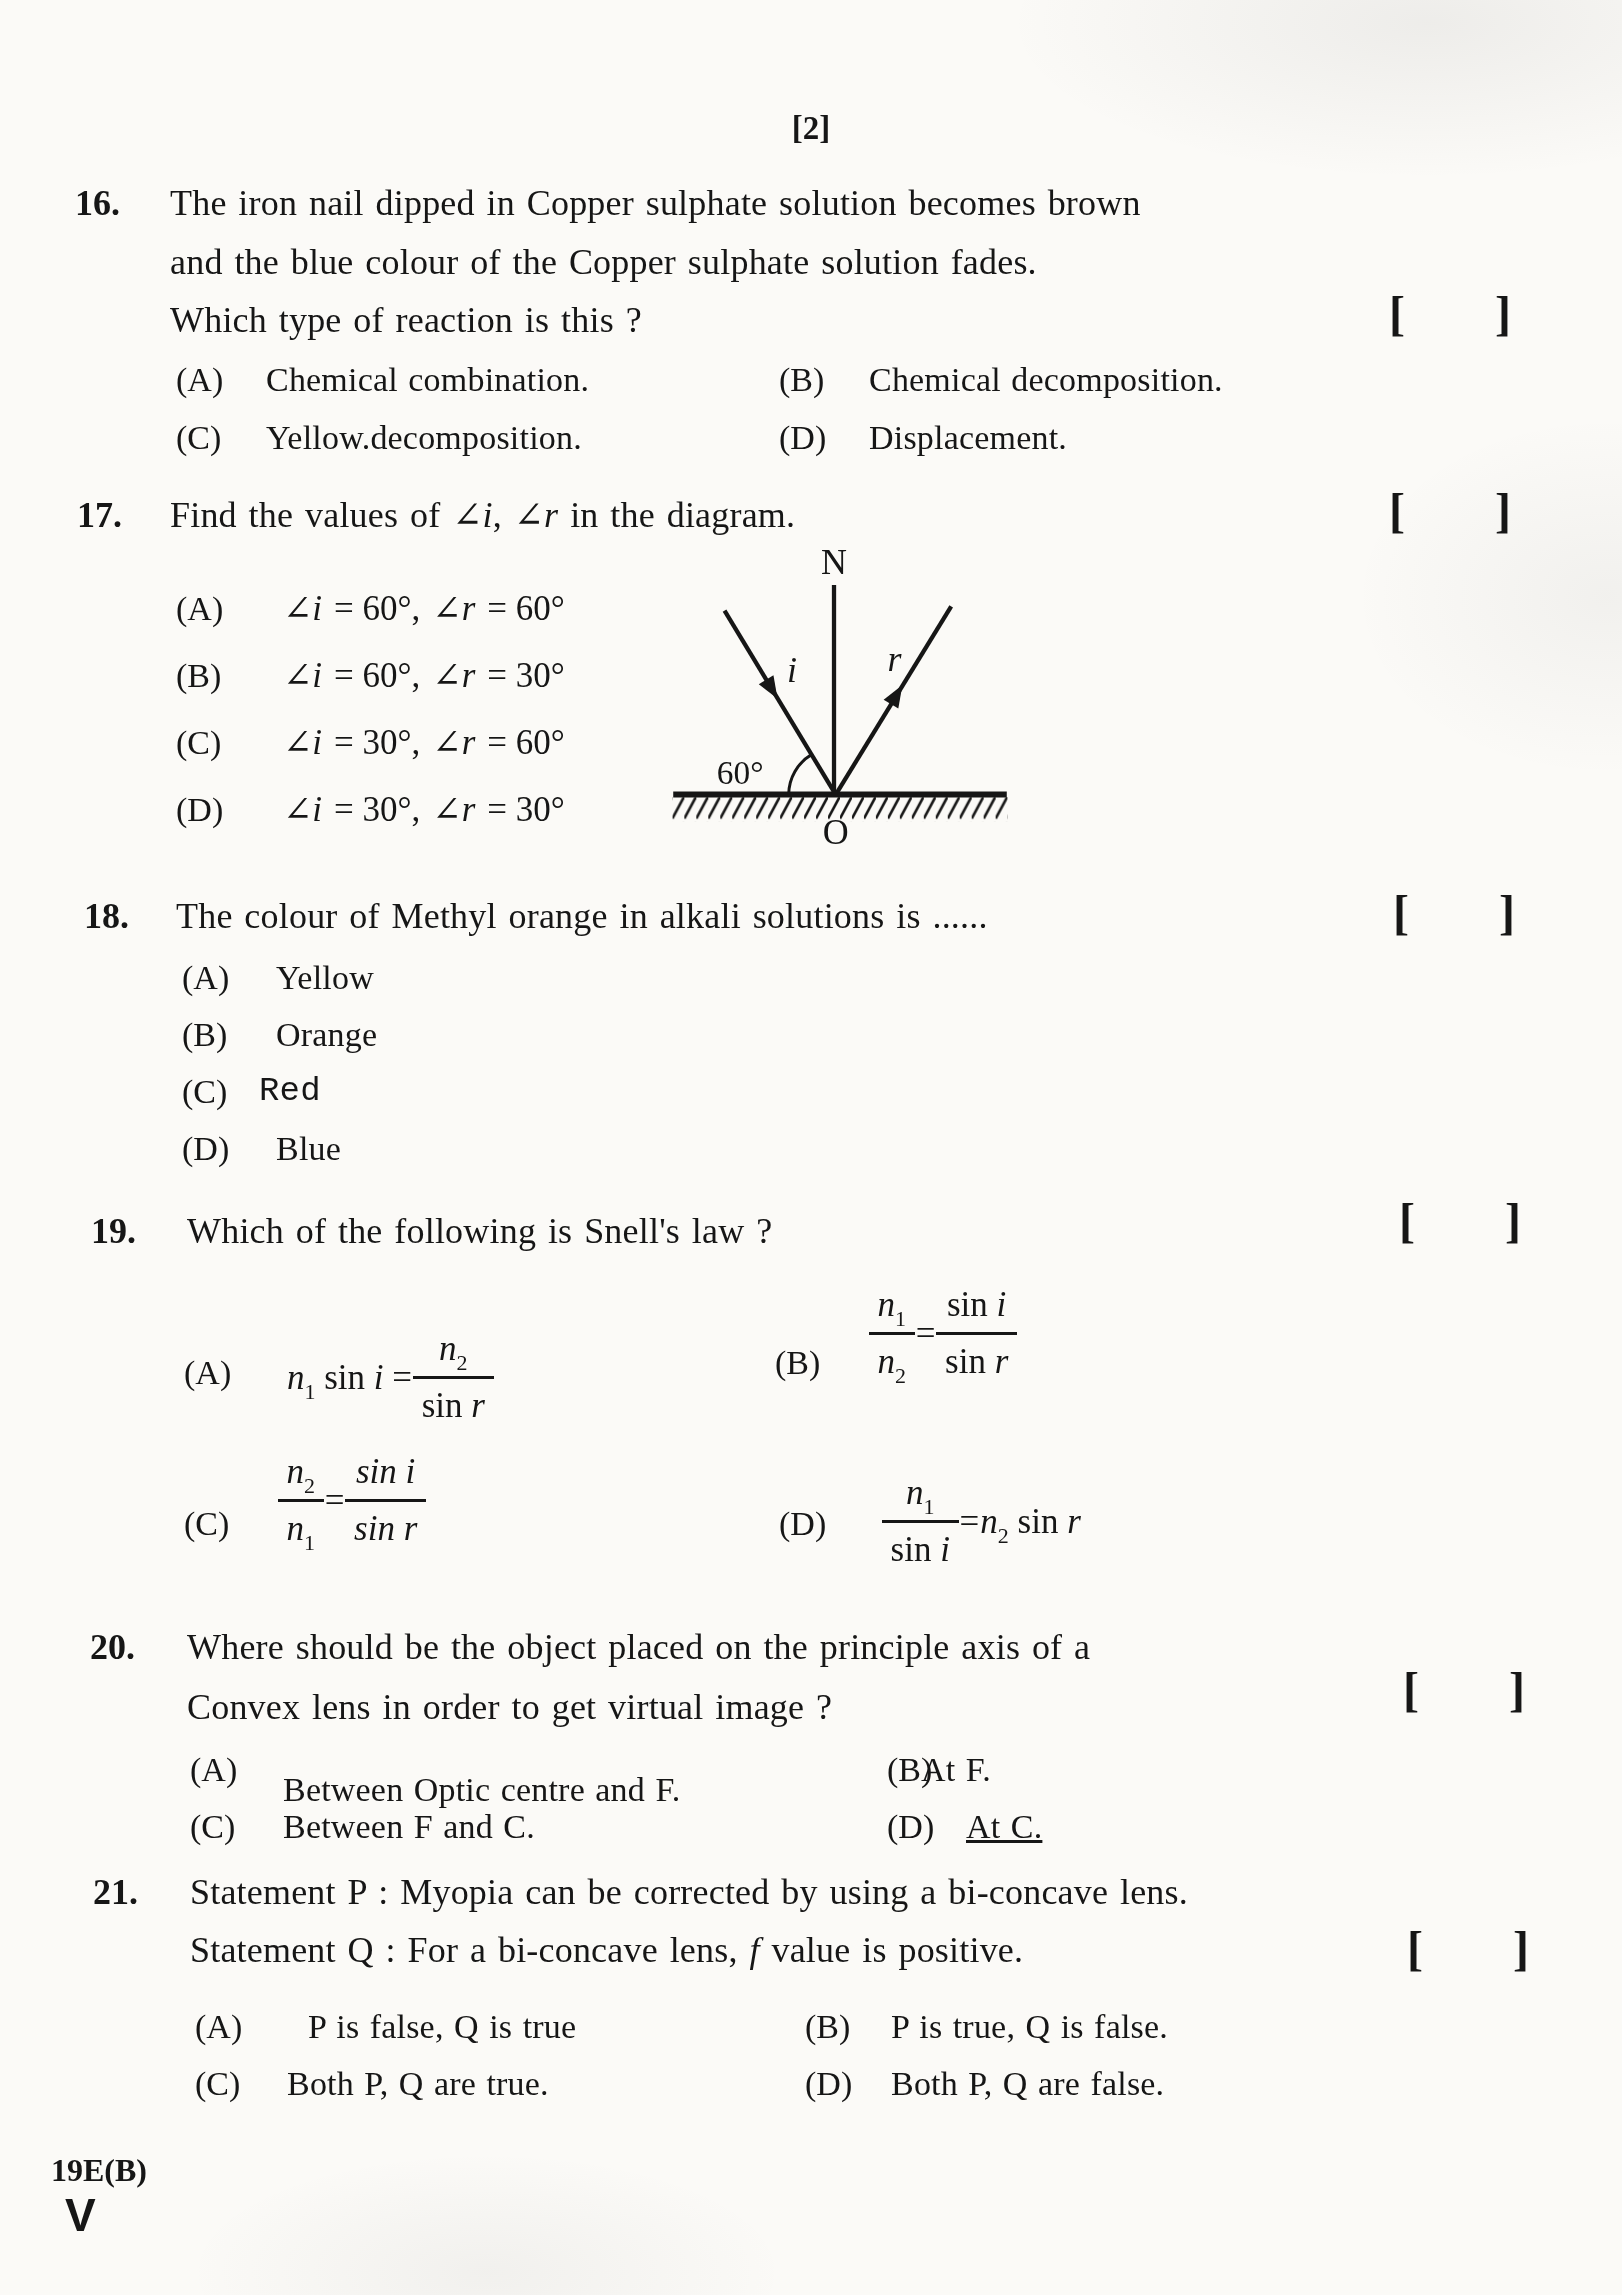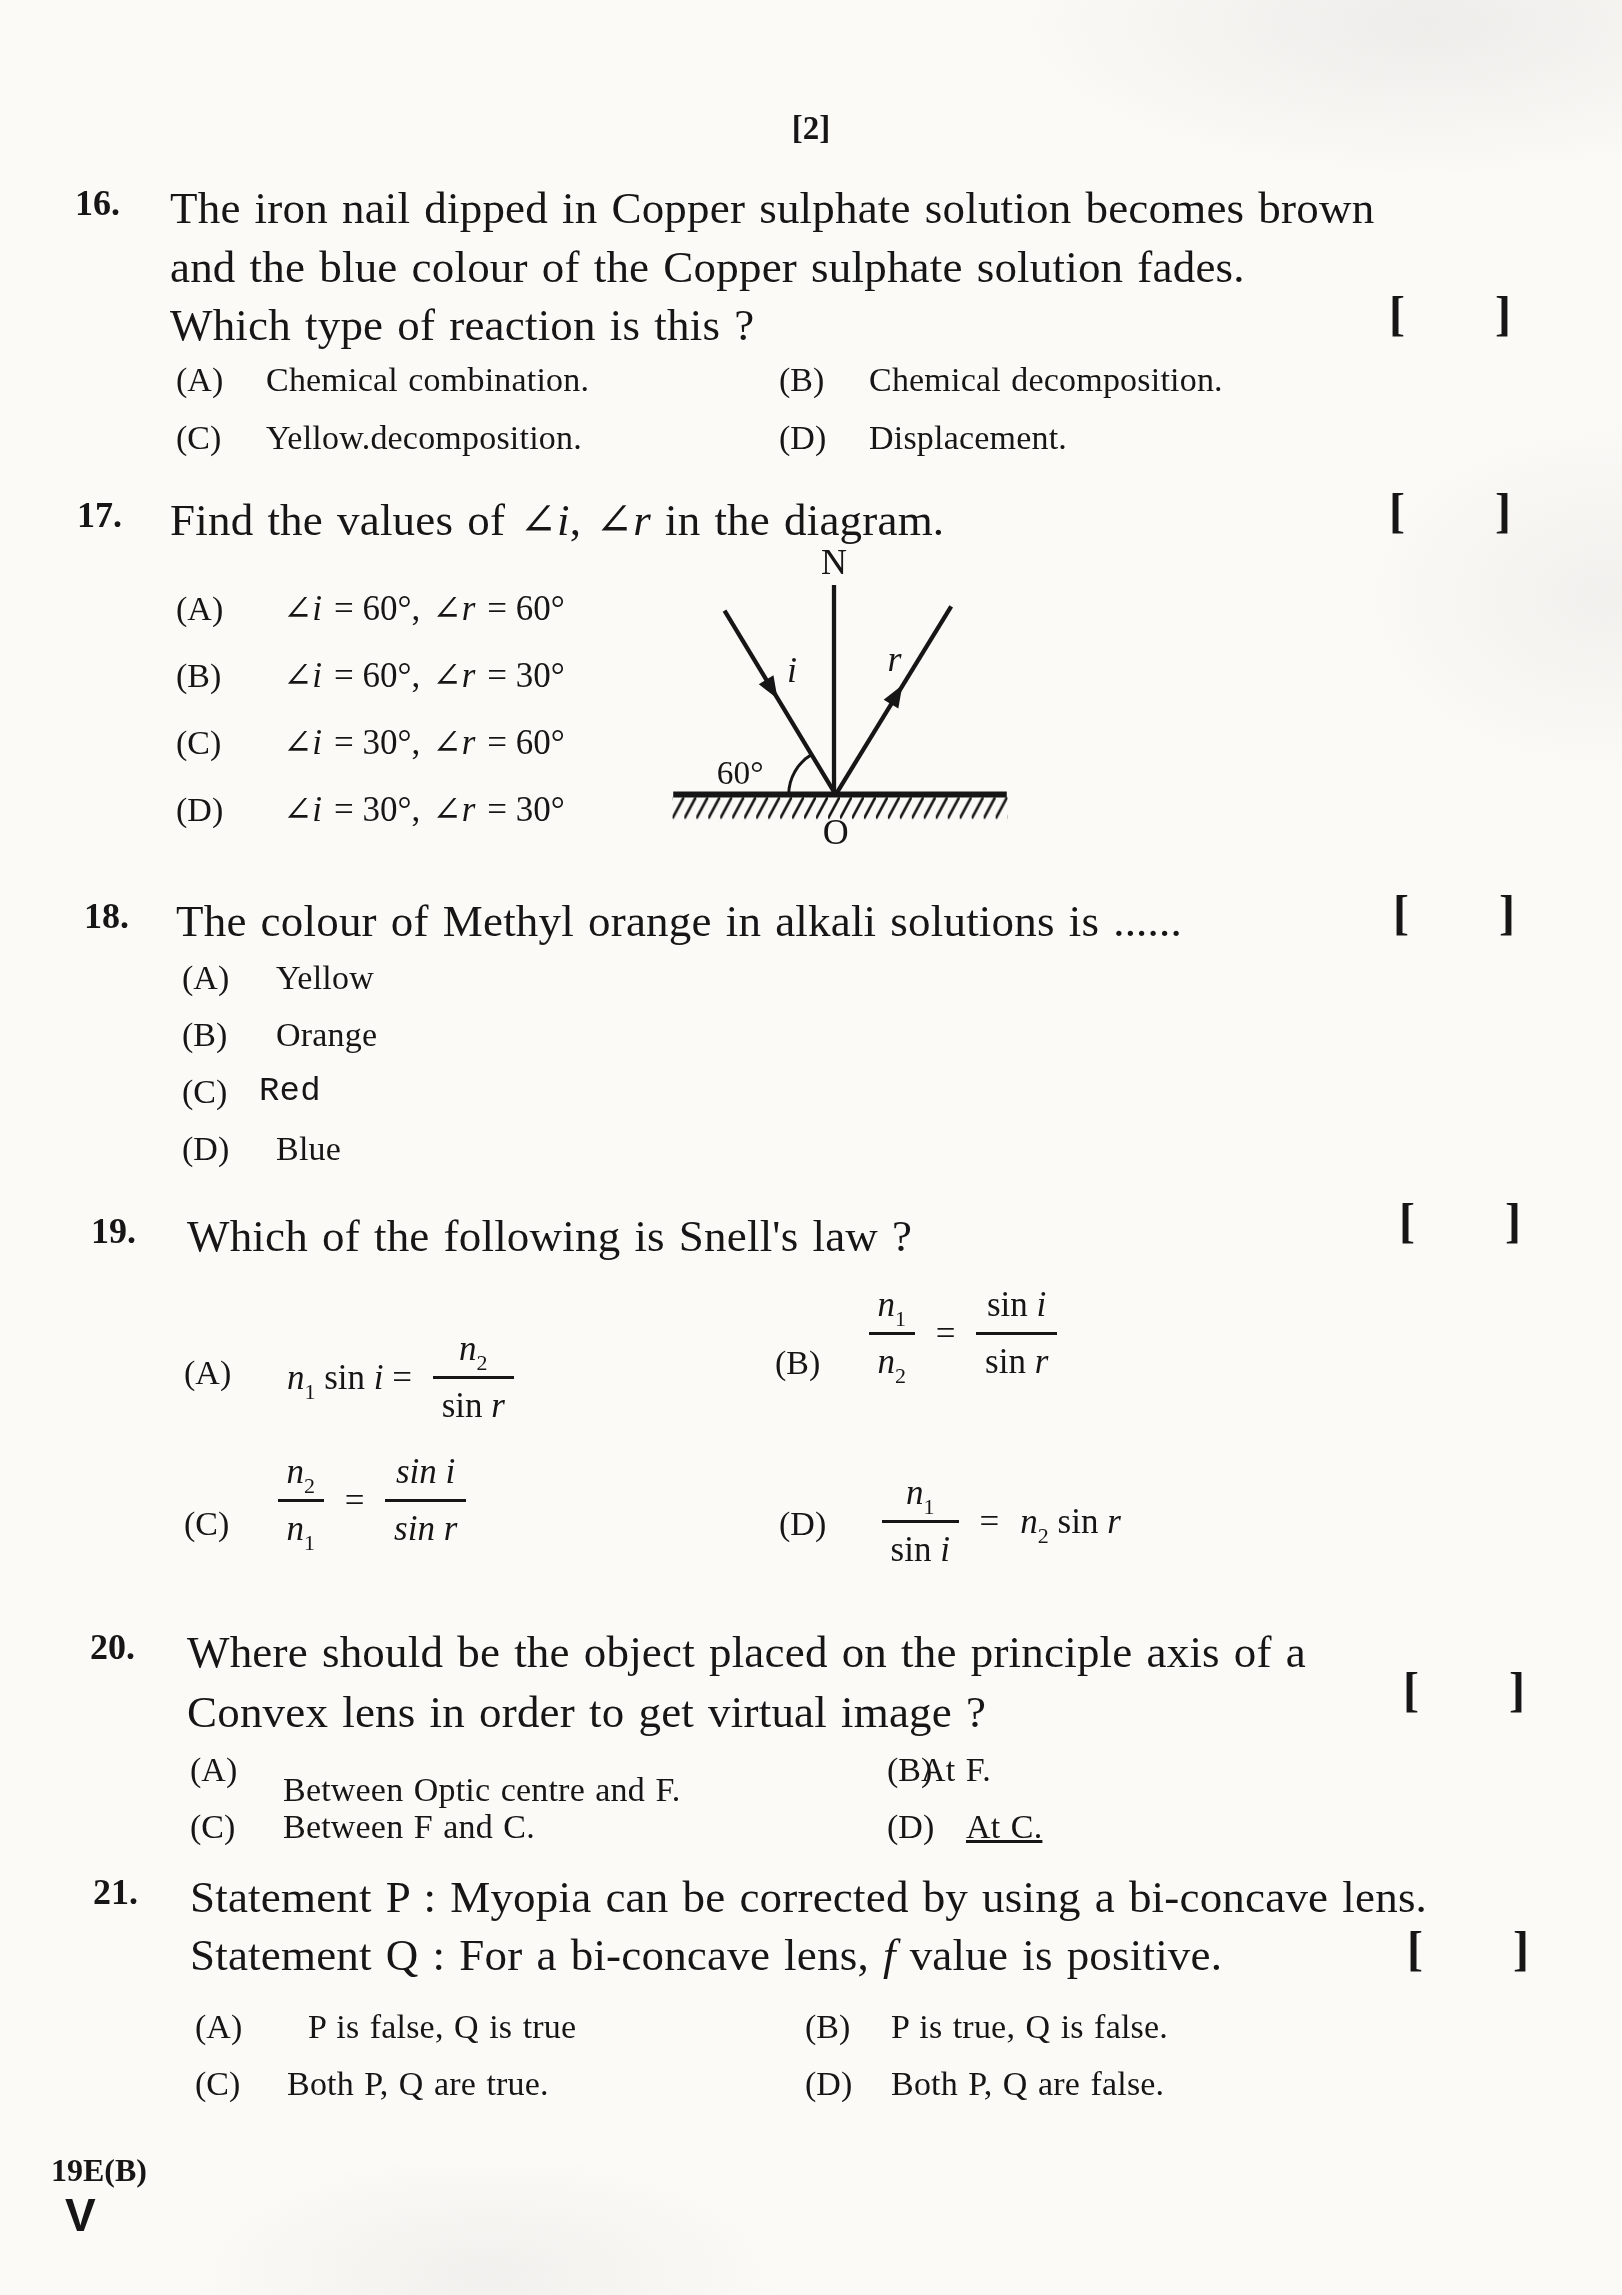--- a/index.html
+++ b/index.html
@@ -12,31 +12,31 @@
       radial-gradient(360px 257px at 99% 26%, rgba(60,60,60,0.05), transparent 70%),
       radial-gradient(428px 171px at 30% 99%, rgba(60,60,60,0.05), transparent 70%),
       #fbfaf7;
     font-family:"Liberation Serif","DejaVu Serif","DejaVu Sans",serif;
     color:#161616;
     overflow:hidden;
   }
   .abs{position:absolute;white-space:nowrap;line-height:1.15;}
   .pageno{left:0;right:0;text-align:center;font-weight:700;font-size:33px;}
   .qnum{font-weight:700;font-size:36px;}
-  .stem{font-size:45px;letter-spacing:0.2px;word-spacing:2.6px;}
+  .stem{font-size:36px;letter-spacing:0.2px;word-spacing:2.6px;}
   .optlab{font-size:34px;}
   .opttext{font-size:34px;letter-spacing:0.2px;word-spacing:1.7px;}
   .answer-box{
     position:absolute;width:122px;
     display:flex;justify-content:space-between;
     font-size:48px;font-weight:700;line-height:1;
   }
   .ang{font-style:italic;}
   .q17val{display:flex;gap:12px;font-size:35px;}
-  .formula{display:flex;align-items:center;gap:21px;font-size:35px;font-style:normal;}
+  .formula{display:flex;align-items:center;gap:1px;font-size:35px;font-style:normal;}
   .formula .var{font-style:italic;}
   .frac{display:inline-flex;flex-direction:column;align-items:center;}
   .frac .num{padding:0 8.6px 6.9px;display:block;}
   .frac .den{border-top:3.4px solid #161616;padding:6.9px 8.6px 0;display:block;}
   sub{font-size:22px;line-height:0;vertical-align:-10.3px;}
   .it{font-style:italic;}
   .footer-code{font-weight:700;font-size:32px;}
   .footer-mark{font-family:"Liberation Sans","DejaVu Sans",sans-serif;font-weight:700;font-size:46px;}
   svg{overflow:visible;}
   svg line,svg path{stroke:#161616;}

